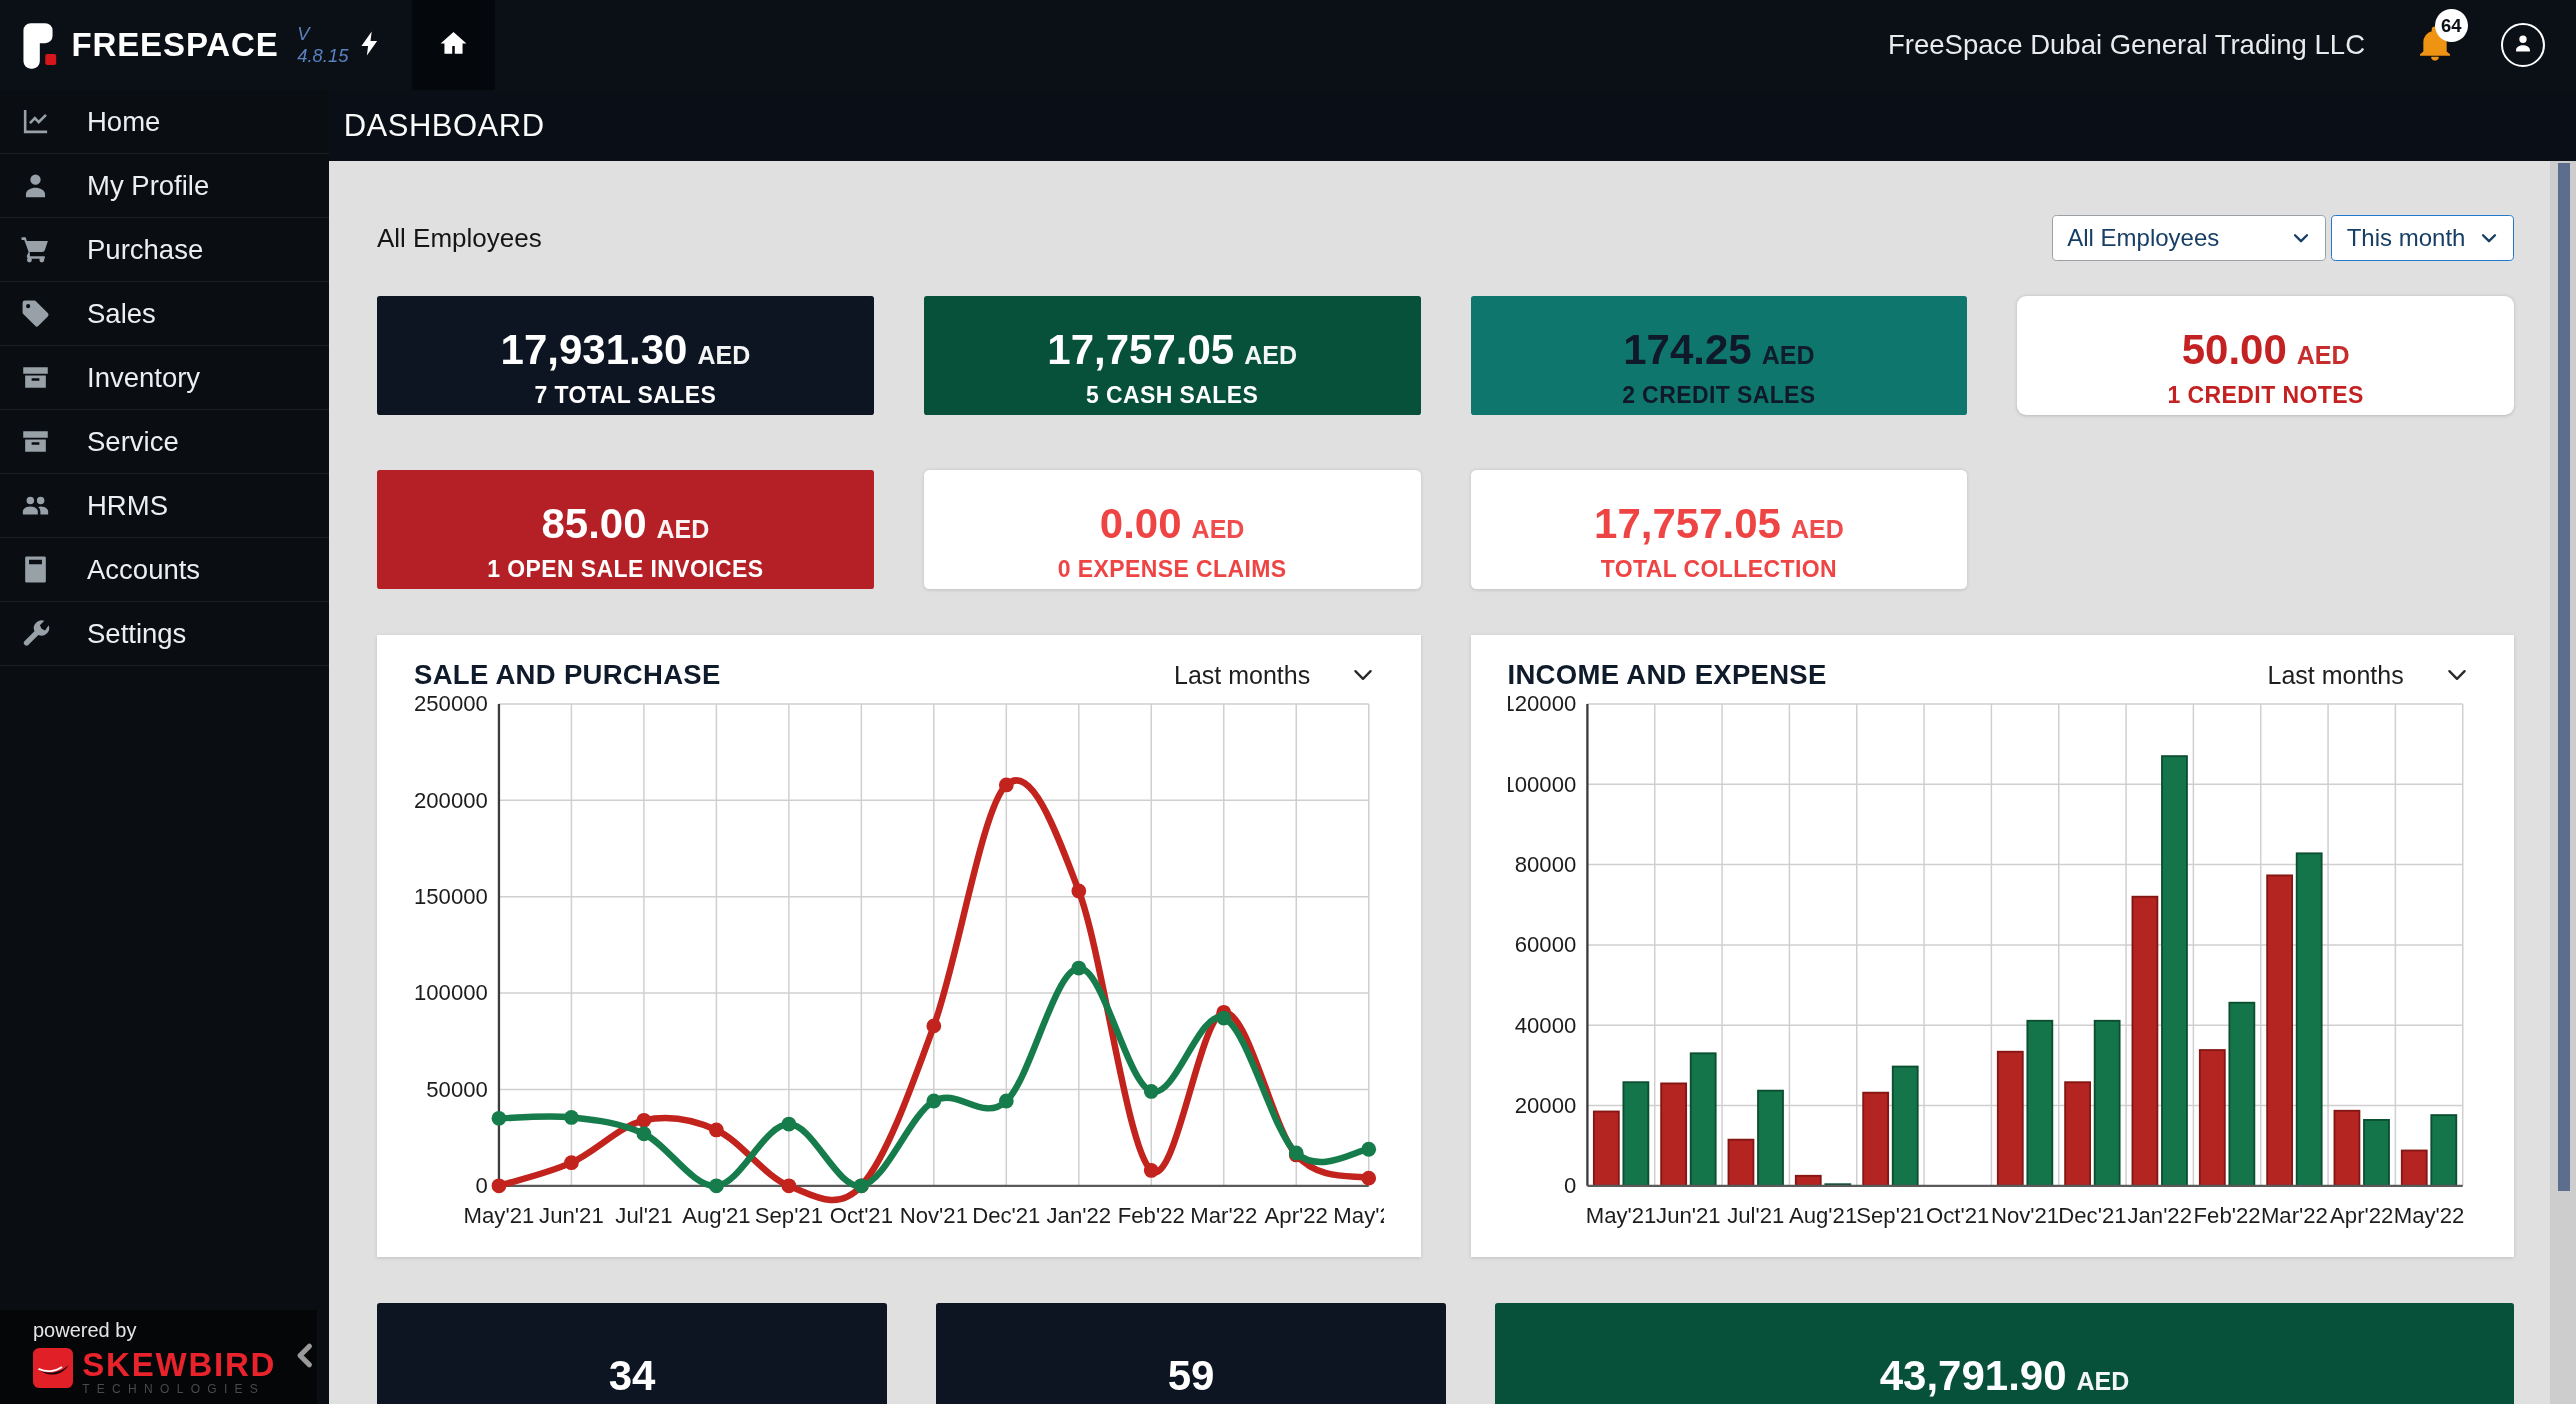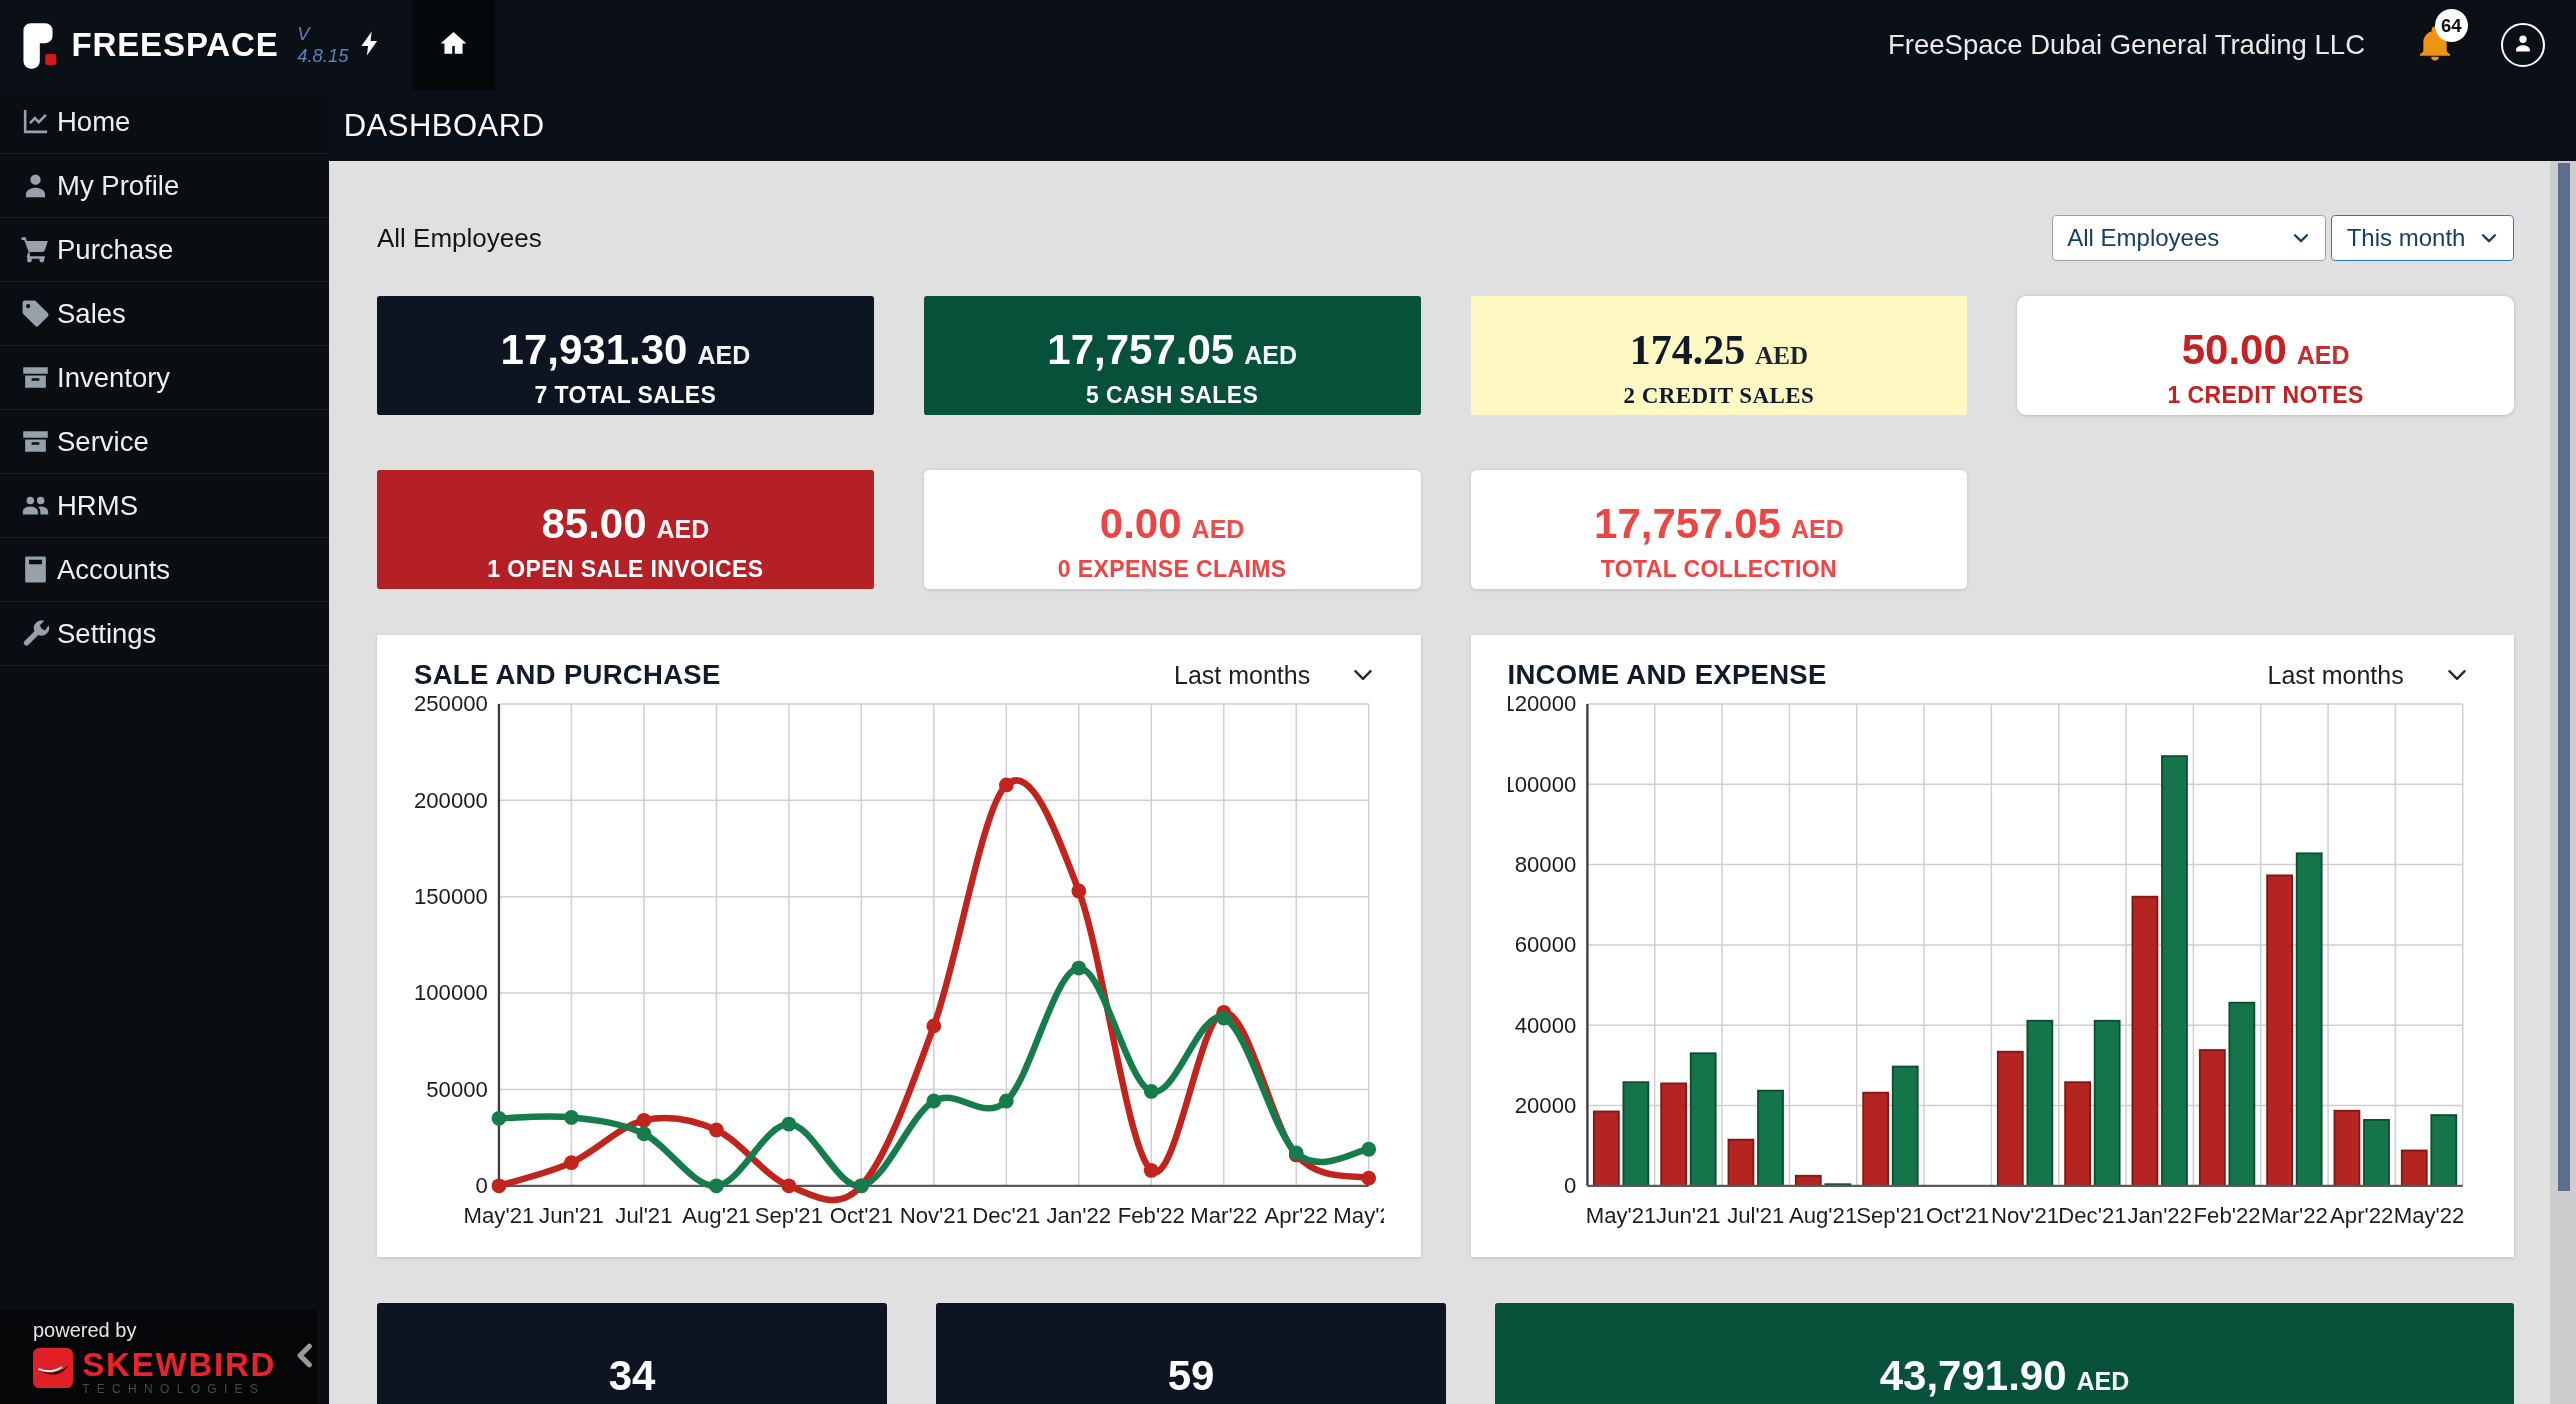--- a/index.html
+++ b/index.html
@@ -14,21 +14,21 @@
   .top-icon-btn { width:83px; height:90px; display:flex; align-items:center; justify-content:center; background:transparent; border:none; color:#ffffff; cursor:pointer; }
   .top-icon-btn.home-tile { background:#04070c; }
   .top-spacer { flex:1; }
   .company-name { color:#e9eaec; font-size:27.5px; font-weight:400; margin-right:40px; }
   .bell-btn { position:relative; width:59px; height:90px; border:none; background:transparent; color:#ee9312; cursor:pointer; }
   .bell-badge { position:absolute; top:9.2px; right:-3.7px; min-width:33px; height:33px; background:#ffffff; color:#0b0f16; border-radius:50%; font-size:18.4px; font-weight:700; display:flex; align-items:center; justify-content:center; }
   .avatar-btn { width:44px; height:44px; margin:0 31px 0 37px; border-radius:50%; border:2.3px solid #ffffff; background:transparent; color:#ffffff; display:flex; align-items:center; justify-content:center; cursor:pointer; }
 
   
   .sidebar { position:absolute; top:90px; left:0; bottom:0; width:329px; background:#0a0d12; z-index:10; }
-  .side-item { height:64px; display:flex; align-items:center; gap:6px; padding-left:20px; border-bottom:0.9px solid rgba(255,255,255,0.07); cursor:pointer; }
+  .side-item { height:64px; display:flex; align-items:center; gap:36px; padding-left:20px; border-bottom:0.9px solid rgba(255,255,255,0.07); cursor:pointer; }
   .side-icon { width:31px; height:31px; color:#98a0a8; flex:0 0 auto; display:flex; align-items:center; }
   .side-icon svg { width:31px; height:31px; }
   .side-label { color:#eceff1; font-size:27.5px; font-weight:400; }
   .powered { position:absolute; left:0; right:12px; bottom:0; height:94px; background:#050608; padding:9.2px 0 0 33px; }
   .powered-label { color:#e6e6e6; font-size:20px; }
   .vendor-row { display:flex; align-items:flex-start; gap:9.2px; margin-top:5.5px; }
   .vendor-mark { width:40px; height:40px; flex:0 0 auto; }
   .vendor-name { color:#e8232b; font-size:33px; font-weight:700; letter-spacing:1.8px; line-height:33px; }
   .vendor-sub { color:#4a4a4a; font-size:12px; letter-spacing:7.3px; margin-top:1.8px; }
   .collapse-btn { position:absolute; right:3.7px; bottom:27.5px; width:40px; height:40px; background:transparent; border:none; color:#9a9a9a; cursor:pointer; }
@@ -50,21 +50,21 @@
   
   .kpi-grid { margin-top:35px; display:grid; grid-template-columns:repeat(4,1fr); column-gap:50px; row-gap:55px; }
   .kpi-card { height:119px; display:flex; flex-direction:column; align-items:center; justify-content:center; border-radius:2.8px; cursor:pointer; }
   .kpi-value-row { display:flex; align-items:baseline; gap:10px;margin-top:24px; }
   .kpi-value { font-size:42px; font-weight:700; }
   .kpi-cur { font-size:25px; font-weight:600; opacity:0.95; }
   .kpi-cur:empty { display:none; }
   .kpi-label { font-size:23px; font-weight:700; letter-spacing:0.4px; margin-top:8.3px; }
   .t-navy { background:#0d1522; color:#ffffff; }
   .t-green { background:#07503a; color:#ffffff; }
-  .t-orange { background:#fef9c3; color:#10192a;font-family:Liberation Serif, serif; }
+  .t-orange { background:#0f766e; color:#10192a; }
   .t-red { background:#b42025; color:#ffffff; }
   .t-white-red { background:#ffffff; color:#c42222; border-radius:9.2px; box-shadow:0 0.9px 3.7px rgba(0,0,0,0.18); }
   .t-white-navy { background:#ffffff; color:#ef4444; border-radius:5.5px; box-shadow:0 0.9px 3.7px rgba(0,0,0,0.14); }
 
   
   .charts-row { margin-top:46px; display:grid; grid-template-columns:1fr 1fr; gap:50px; height:622px; }
   .panel { background:#ffffff; box-shadow:0 0.9px 3.7px rgba(0,0,0,0.14); padding:24px 37px 7.3px 37px; }
   .panel-head { display:flex; align-items:center; justify-content:space-between; }
   .panel-title { font-size:27.5px; font-weight:700; color:#0f1a2b; letter-spacing:0.3px; }
   .period-dd { display:flex; align-items:center; gap:40px; color:#1e1e1e; font-size:25px; cursor:pointer; padding-right:7.3px; }

